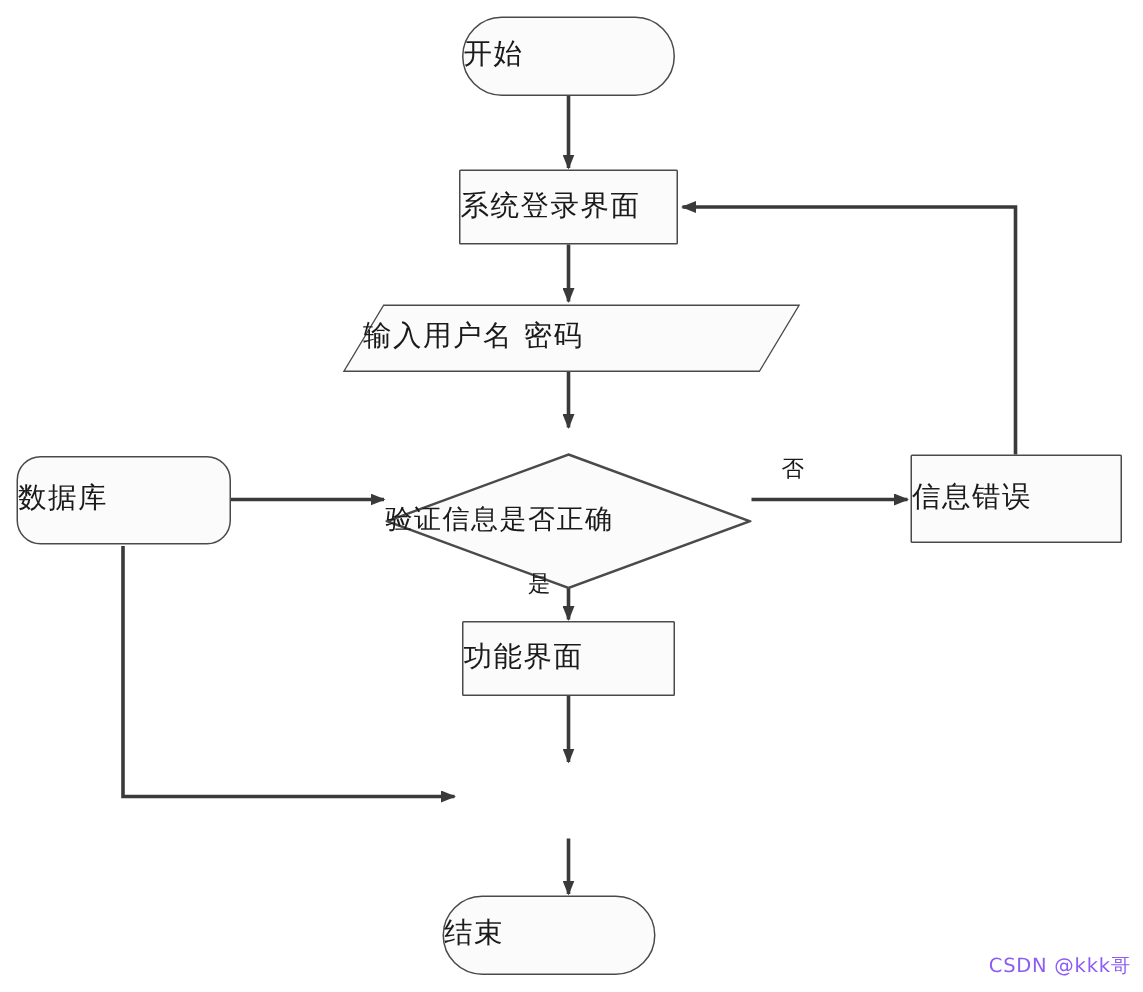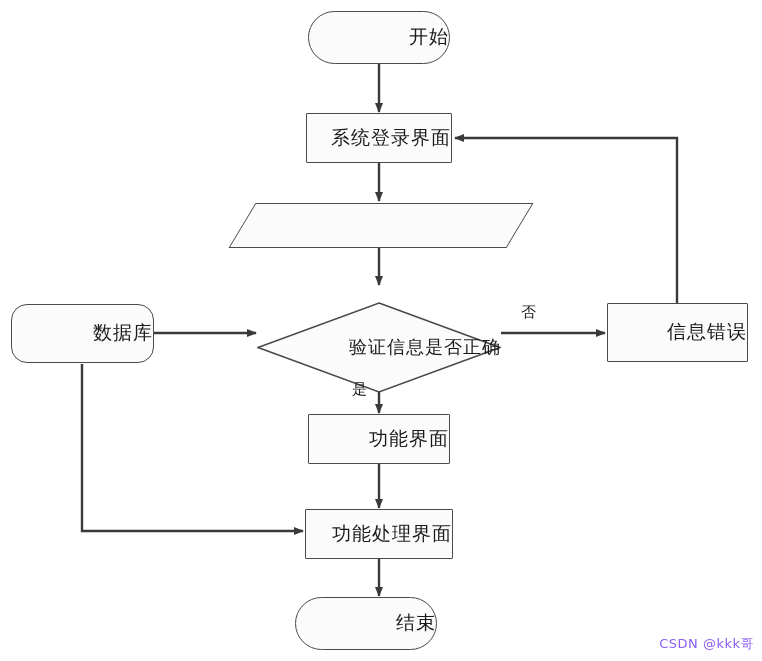--- a/index.html
+++ b/index.html
@@ -25,21 +25,21 @@
     width: 762px;
     height: 661px;
   }
   .node {
     position: absolute;
     box-sizing: border-box;
     background: #fbfbfb;
     border: 1.4px solid #4a4a4a;
     display: flex;
     align-items: center;
-    justify-content: flex-end;
+    justify-content: flex-start;
     color: #1a1a1a;
     font-size: 19px;
     letter-spacing: 1px;
     white-space: nowrap;
     z-index: 2;
   }
   .node .label {
     display: block;
     line-height: 1;
     padding-bottom: 2px;
@@ -132,20 +132,21 @@
   <div class="node terminator" style="left:308px; top:11px; width:142px; height:53px;">
     <span class="label">开始</span>
   </div>
 
   <div class="node process" style="left:306px; top:113px; width:146px; height:50px;">
     <span class="label">系统登录界面</span>
   </div>
 
   <div class="node io" style="left:242px; top:203px; width:278px; height:45px;">
     <span class="skewbox"></span>
+    <span class="label">输入用户名 密码</span>
   </div>
 
   <div class="node decision" style="left:257px; top:302px; width:244px; height:91px; font-size:18px;">
     <svg class="diamond" viewBox="0 0 244 91" preserveAspectRatio="none" xmlns="http://www.w3.org/2000/svg">
       <polygon points="122,1 243,45.5 122,90 1,45.5" fill="#fbfbfb" stroke="#4a4a4a" stroke-width="1.6"></polygon>
     </svg>
     <span class="label">验证信息是否正确</span>
   </div>
 
   <div class="node process" style="left:11px; top:304px; width:143px; height:59px;border-radius:16px;">
@@ -153,23 +154,20 @@
   </div>
 
   <div class="node process" style="left:308px; top:414px; width:142px; height:50px;">
     <span class="label">功能界面</span>
   </div>
 
   <div class="node process" style="left:607px; top:303px; width:141px; height:59px;">
     <span class="label">信息错误</span>
   </div>
 
-  <div class="node process" style="left:305px; top:509px; width:148px; height:50px;">
-    <span class="label">功能处理界面</span>
-  </div>
 
   <div class="node terminator" style="left:295px; top:597px; width:142px; height:53px;">
     <span class="label">结束</span>
   </div>
 
   <span class="edge-label" style="left:521px; top:305px;">否</span>
   <span class="edge-label" style="left:352px; top:382px;">是</span>
 
   <span class="watermark">CSDN @kkk哥</span>
 

